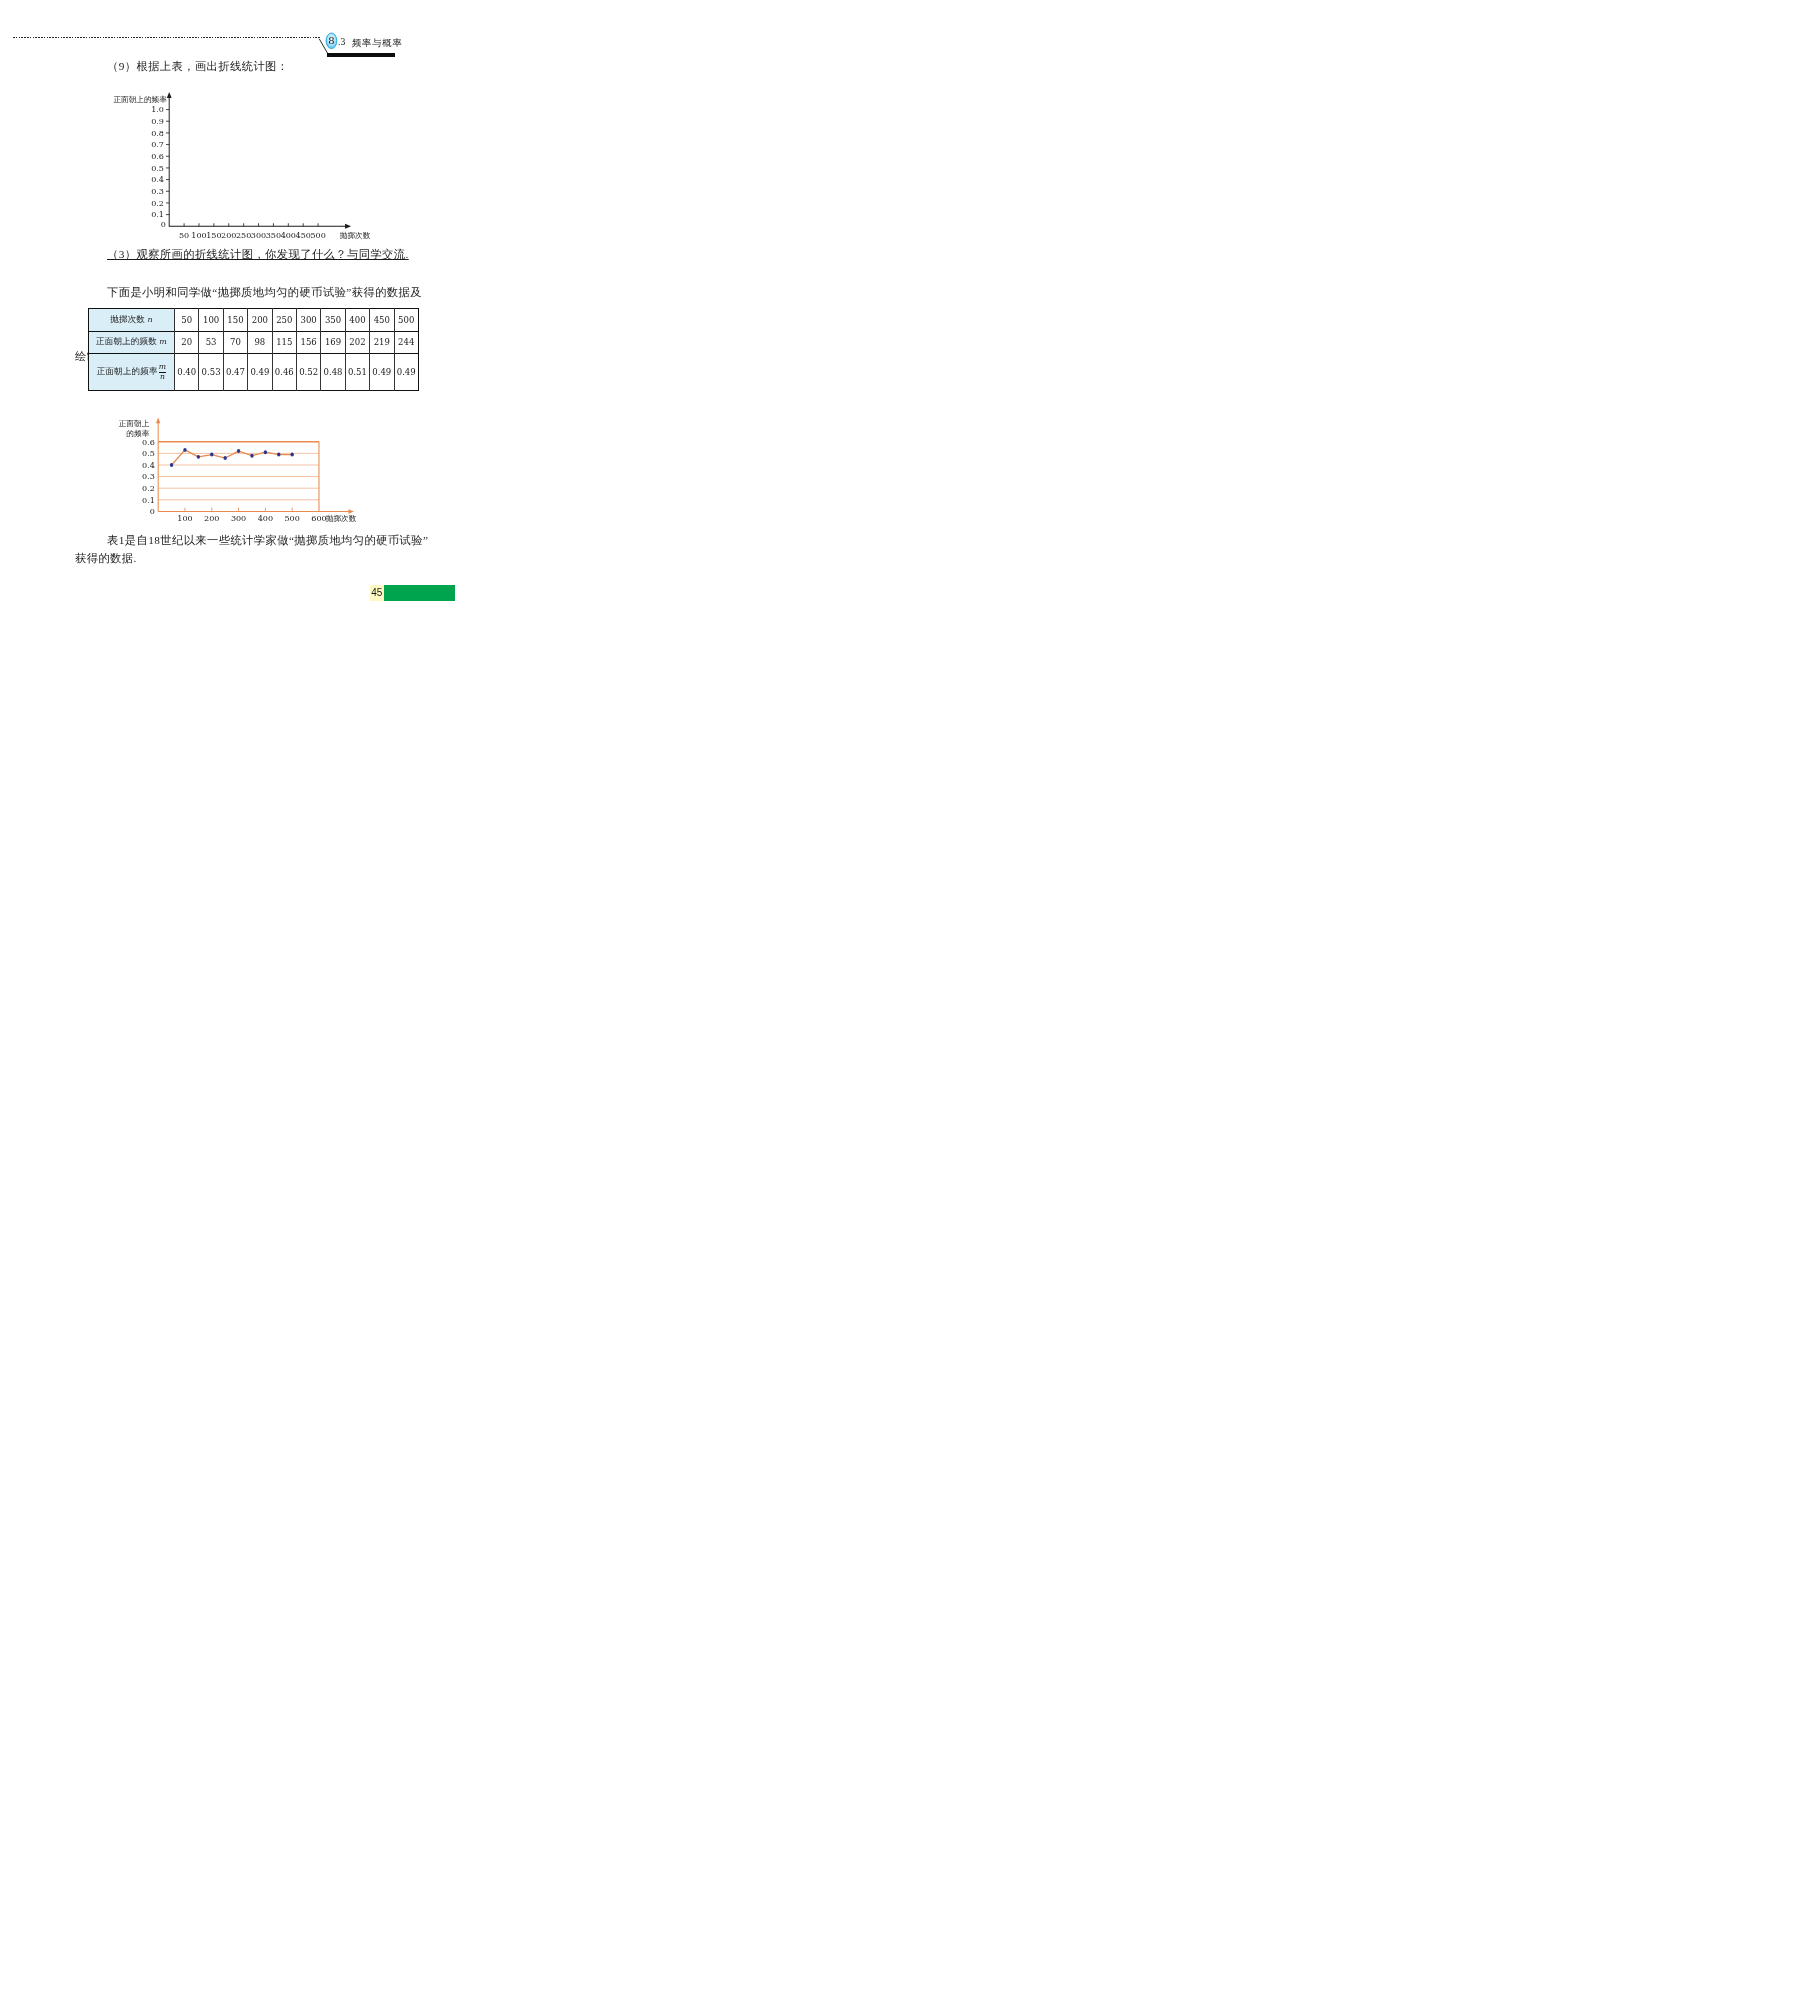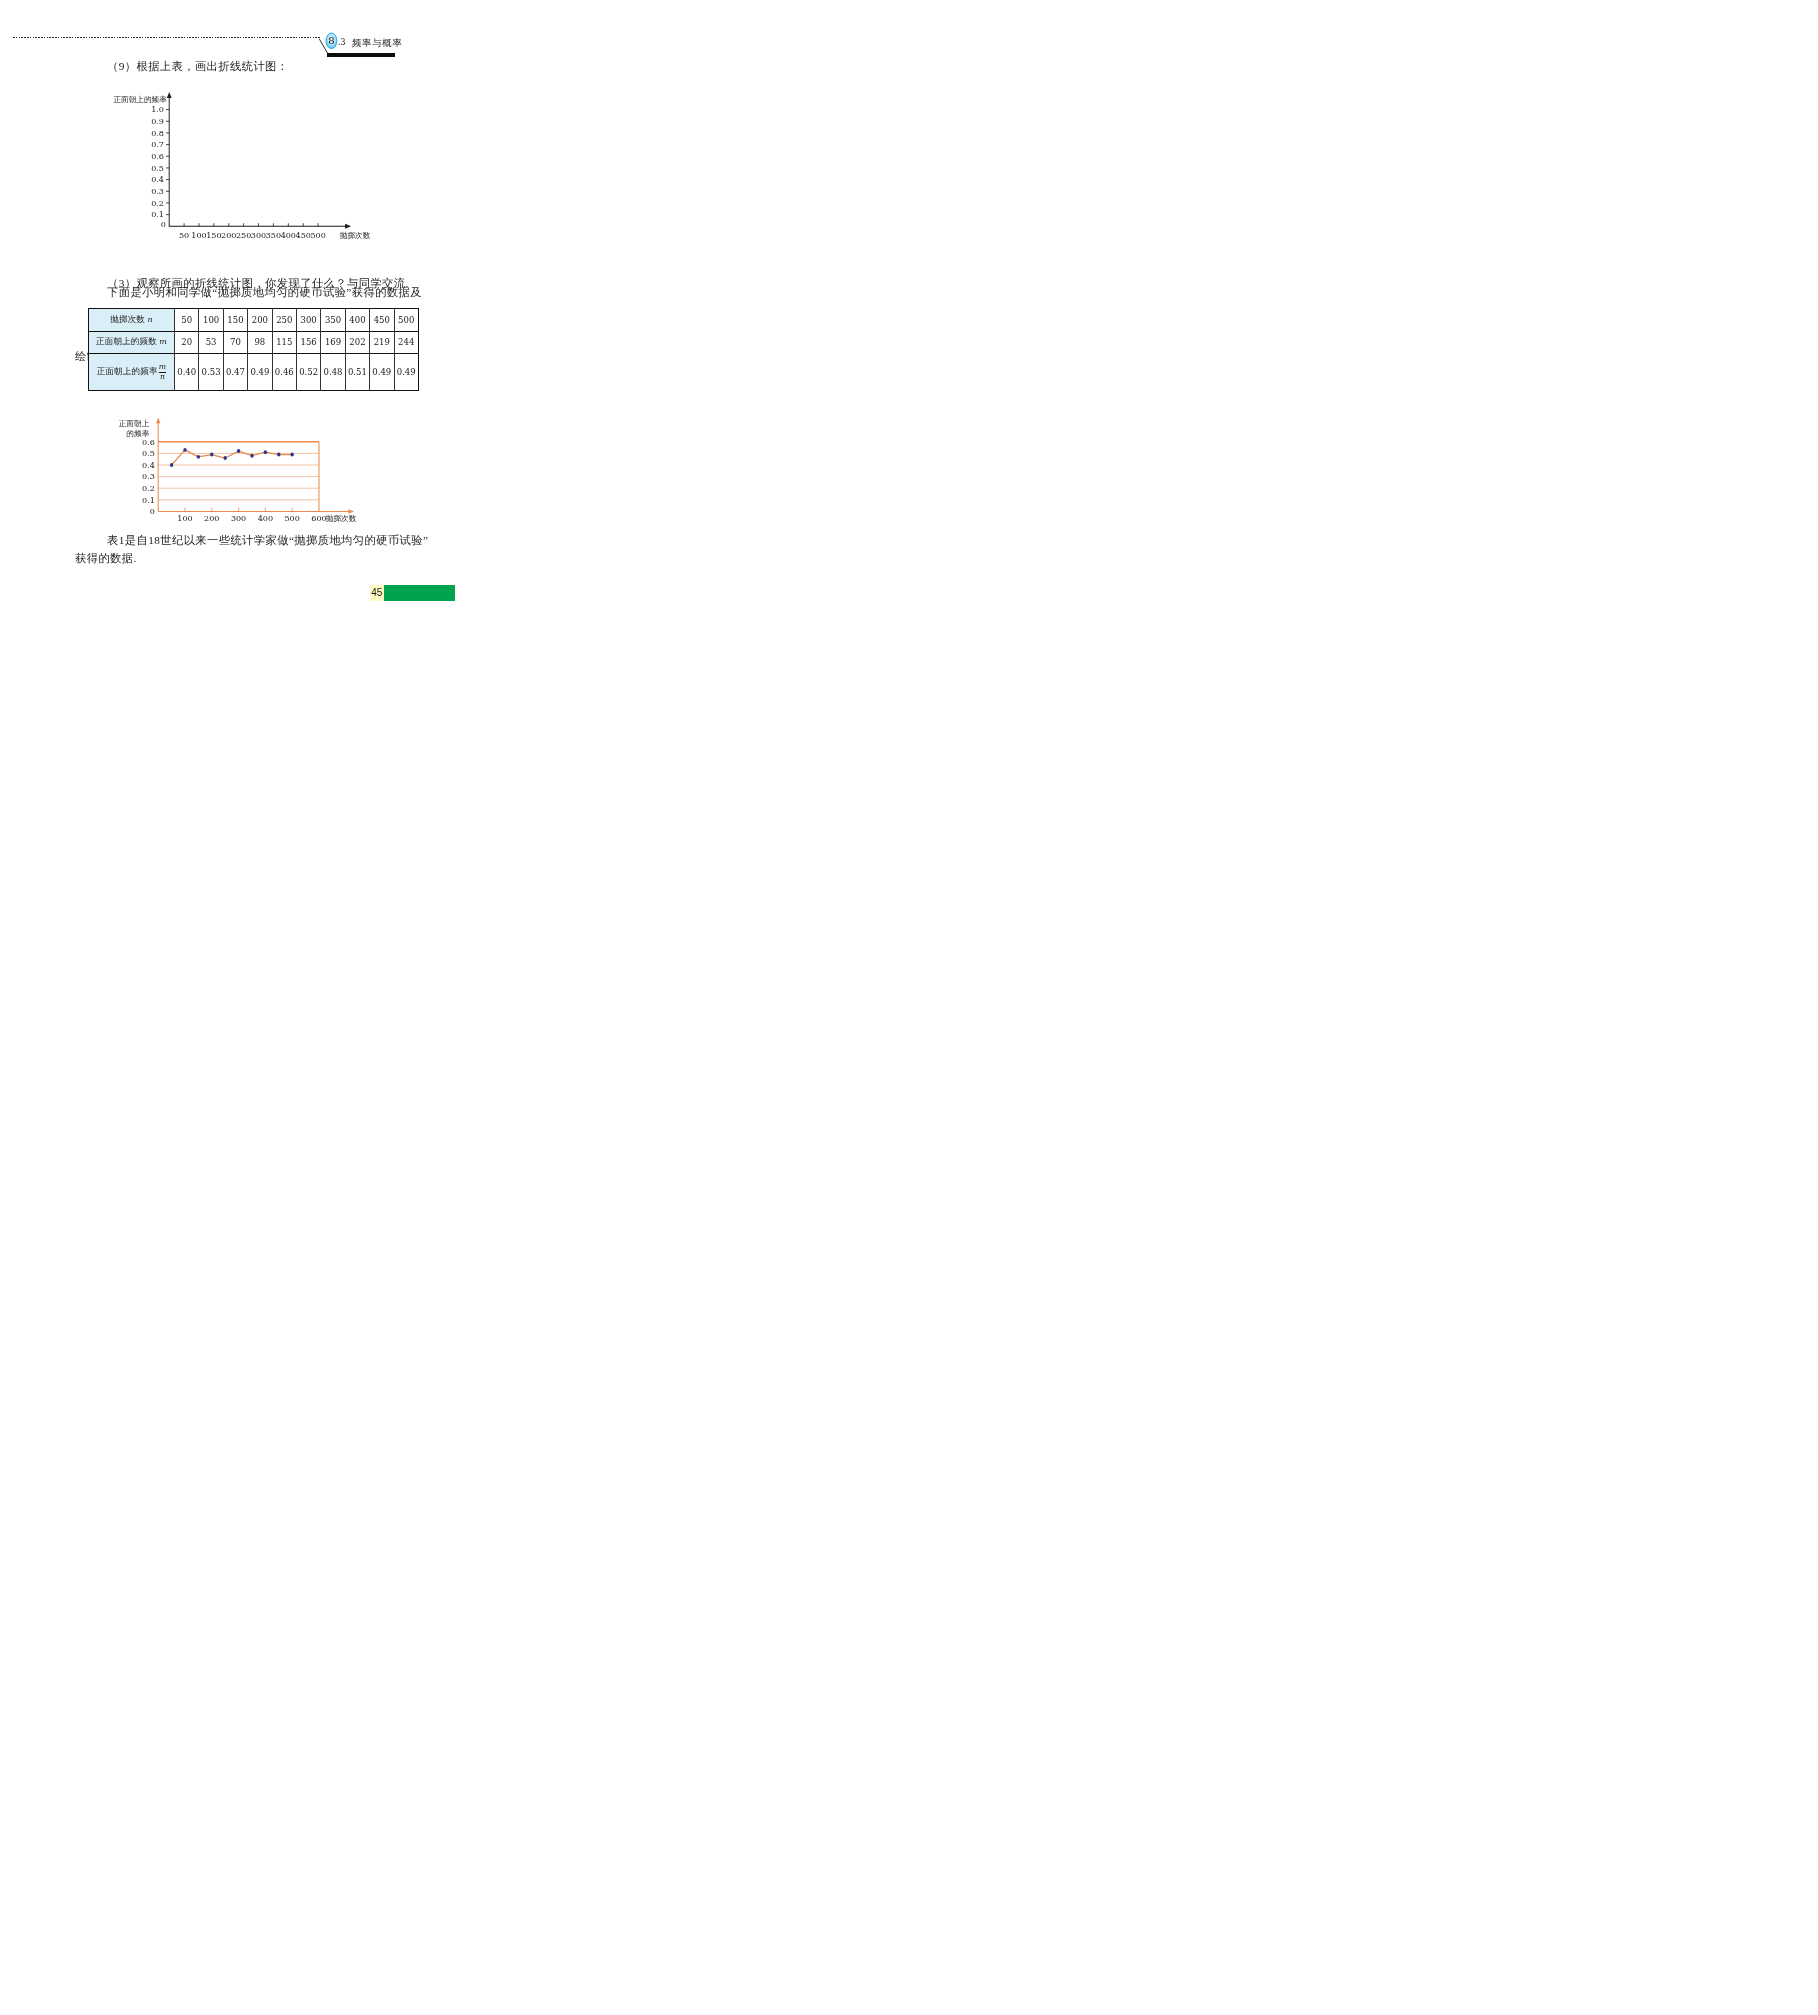--- a/index.html
+++ b/index.html
@@ -104,21 +104,21 @@
         <line x1="715" y1="553.5" x2="715" y2="561" stroke="#1b1b1b" stroke-width="2"></line>
         <text x="715" y="590" font-size="20" text-anchor="middle" fill="#1a1a1a">400</text>
         <line x1="752" y1="553.5" x2="752" y2="561" stroke="#1b1b1b" stroke-width="2"></line>
         <text x="752" y="590" font-size="20" text-anchor="middle" fill="#1a1a1a">450</text>
         <line x1="789" y1="553.5" x2="789" y2="561" stroke="#1b1b1b" stroke-width="2"></line>
         <text x="789" y="590" font-size="20" text-anchor="middle" fill="#1a1a1a">500</text>
         <text x="843" y="590" font-size="19" text-anchor="start" fill="#1a1a1a">抛掷次数</text>
       </svg>
   </div>
 
-  <div class="abs bodytext" style="left:107px;top:276px;">（3）观察所画的折线统计图，你发现了什么？与同学交流.</div>
+  <div class="abs bodytext" style="left:107px;top:247px;text-decoration:underline;">（3）观察所画的折线统计图，你发现了什么？与同学交流.</div>
 
   <div class="abs bodytext" style="left:107px;top:285px;">下面是小明和同学做“抛掷质地均匀的硬币试验”获得的数据及</div>
   <div class="abs bodytext" style="left:75px;top:303px;margin-top:46px;">绘制的折线统计图.</div>
 
   <table class="data-table">
     <tbody>
       <tr class="r1">
         <th><span>抛掷次数</span>&nbsp;<span class="var">n</span></th>
       <td>50</td>
           <td>100</td>

